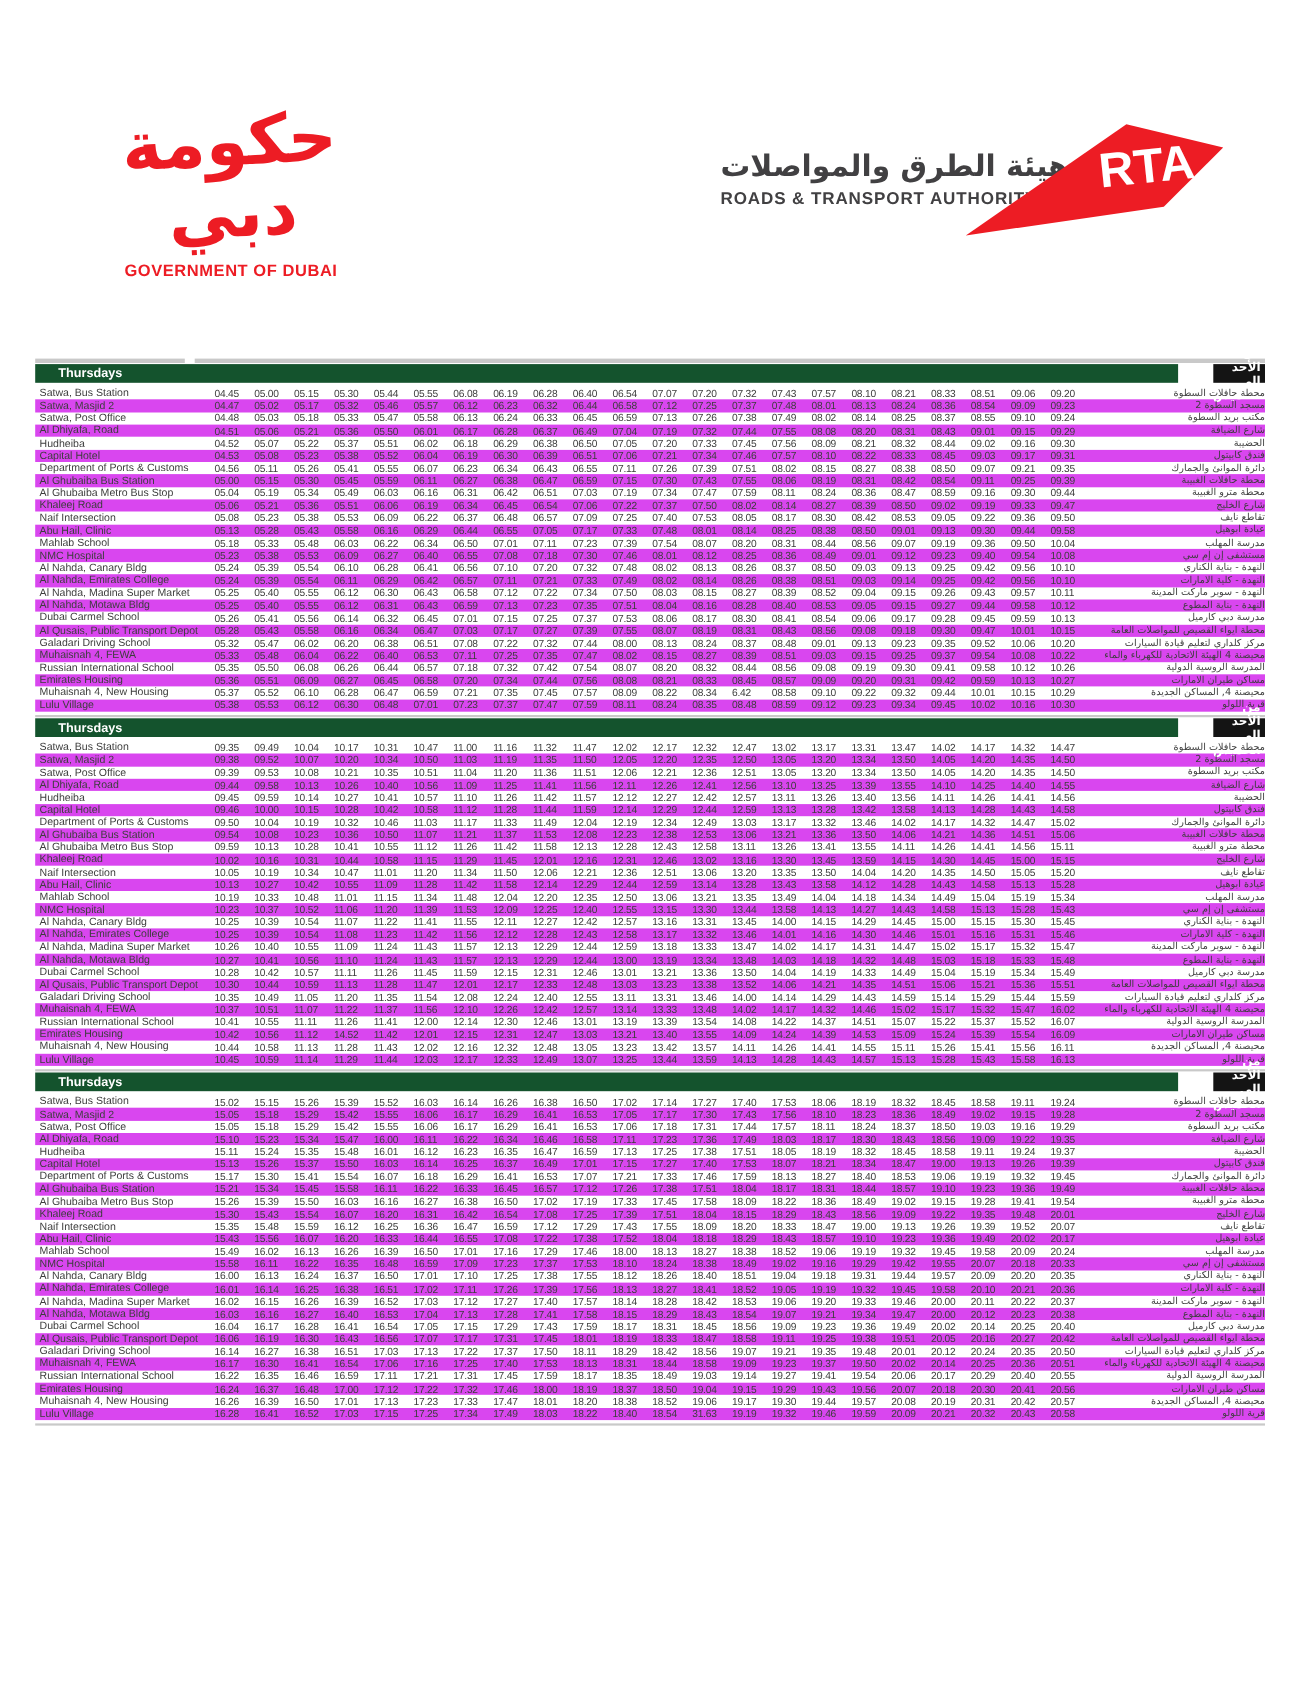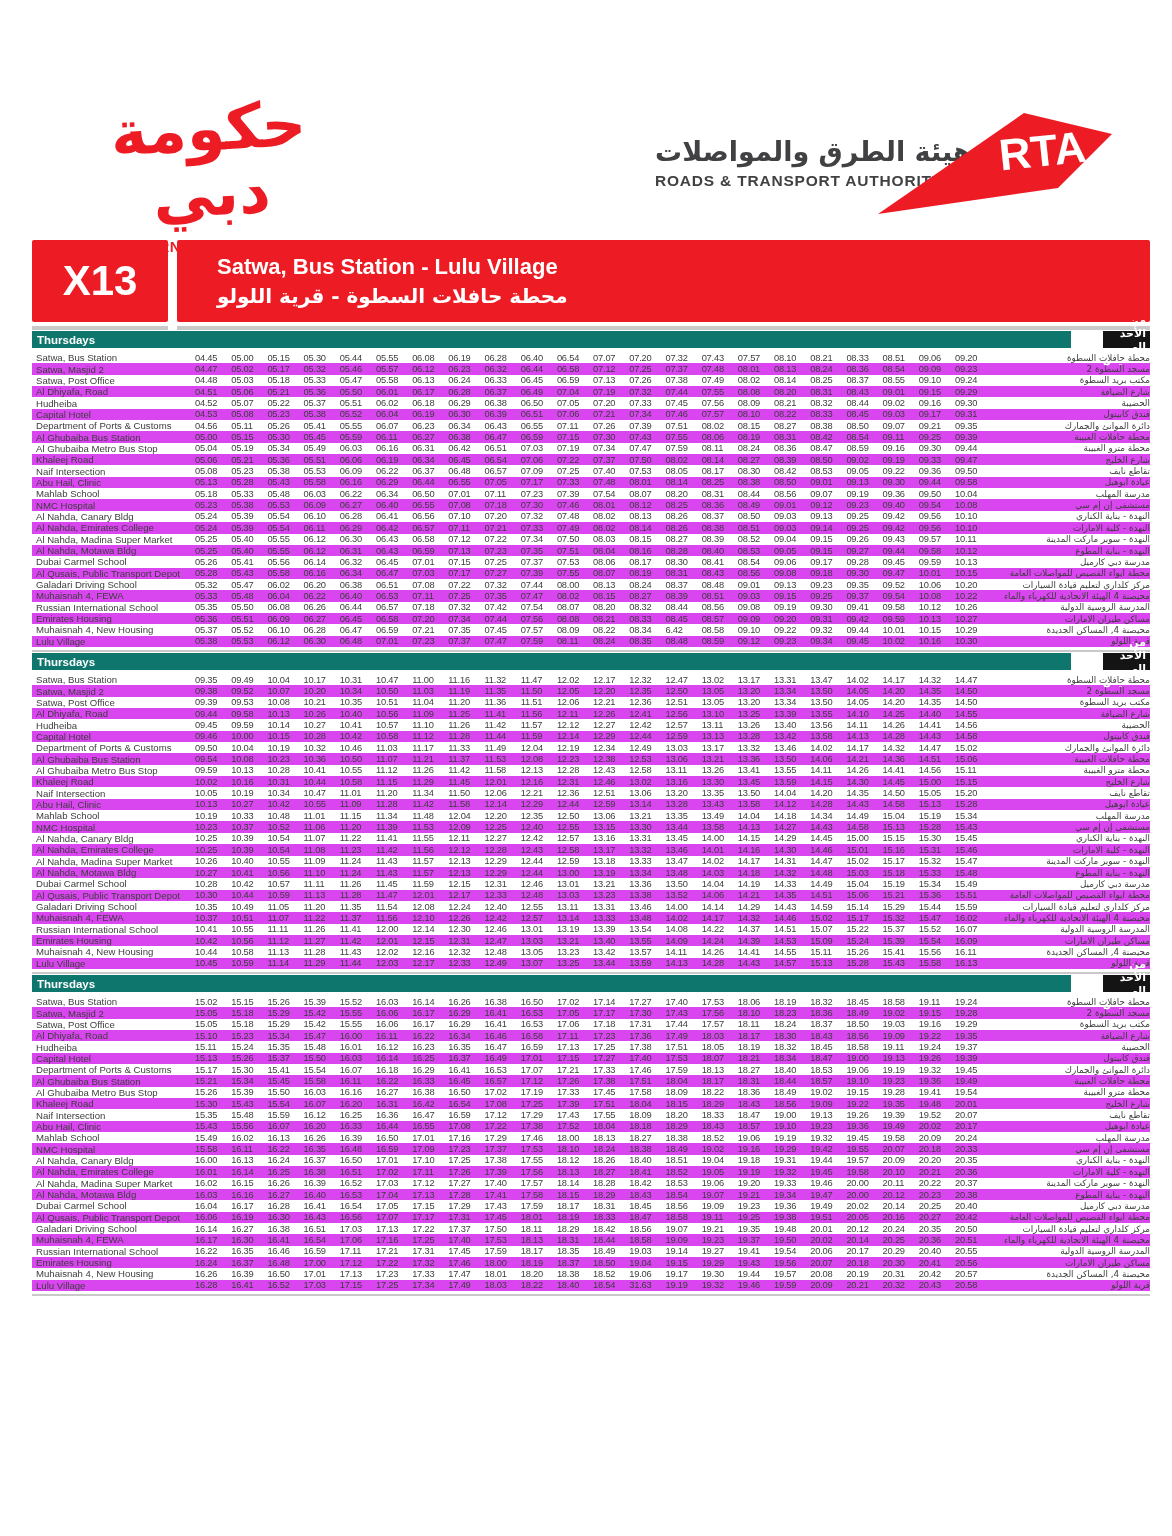--- a/index.html
+++ b/index.html
@@ -26,22 +26,22 @@
   .title-en{font-size:22px;font-weight:bold;}
   .title-ar{font-size:20px;font-weight:bold;margin-top:4px;direction:rtl;text-align:left;
         font-family:"DejaVu Sans",sans-serif;}
   .banner-rule{position:absolute;left:32px;top:326px;width:1118px;height:4px;display:flex;gap:9px;}
   .banner-rule .seg1{width:136px;background:#c9c9c9;}
   .banner-rule .seg2{flex:1;background:#c9c9c9;}
 
   
   .section{position:absolute;left:32px;width:1118px;}
   .bar{height:17px;display:flex;}
-  .bar-left{width:1160px;background:#0f766e;color:#fff;font-size:11.5px;font-weight:bold;
-        display:flex;align-items:center;padding-left:5px;box-sizing:border-box;}
+  .bar-left{width:1160px;background:#14532d;color:#fff;font-size:11.5px;font-weight:bold;
+        display:flex;align-items:center;padding-left:21px;box-sizing:border-box;}
   .bar-gap{width:36px;}
   .bar-right{flex:1;background:#141414;color:#fff;font-size:11px;font-weight:bold;
         display:flex;align-items:center;direction:rtl;padding-right:4px;box-sizing:border-box;
         font-family:"DejaVu Sans",sans-serif;}
   .rows{margin-top:4px;}
   .row{display:flex;height:11.35px;align-items:center;color:#3d3d3d;}
   .row.shaded{background:#d946ef;}
   .cell-name{width:163px;padding-left:4px;font-size:9.6px;white-space:nowrap;box-sizing:border-box;}
   .cell-t{width:36.2px;font-size:9.3px;letter-spacing:-0.2px;}
   .cell-ar{flex:1;direction:rtl;text-align:right;font-size:8.8px;padding-left:2px;
@@ -63,27 +63,20 @@
     <div class="authority-en">ROADS &amp; TRANSPORT AUTHORITY</div>
   </div>
 
   <div class="rta-logo">
     <svg width="238" height="108" viewBox="0 0 238 108">
       <polygon points="2,104 148,3 236,24 182,78" fill="#ED1C24"></polygon>
       <text x="168" y="56" text-anchor="middle" fill="#ffffff" font-family="Liberation Sans, sans-serif" font-size="44" font-weight="bold" transform="rotate(-6 168 56)">RTA</text>
     </svg>
   </div>
 
-  <div class="banner">
-    <div class="banner-route">X13</div>
-    <div class="banner-title">
-      <div class="title-en">Satwa, Bus Station - Lulu Village</div>
-      <div class="title-ar">محطة حافلات السطوة - قرية اللولو</div>
-    </div>
-  </div>
   <div class="banner-rule">
     <div class="seg1"></div>
       <div class="seg2"></div>
   </div>
 
   <div class="section" style="top:331px">
     <div class="bar">
       <div class="bar-left">Thursdays</div>
       <div class="bar-gap"></div>
       <div class="bar-right">من الأحد إلى الخميس</div>
@@ -1372,21 +1365,21 @@
           <div class="cell-t">15.37</div>
           <div class="cell-t">15.52</div>
           <div class="cell-t">16.07</div>
           <div class="cell-ar">المدرسة الروسية الدولية</div>
         </div>
         <div class="row shaded">
           <div class="cell-name">Emirates Housing</div>
           <div class="cell-t">10.42</div>
           <div class="cell-t">10.56</div>
           <div class="cell-t">11.12</div>
-          <div class="cell-t">11.27</div>
+          <div class="cell-t">14.52</div>
           <div class="cell-t">11.42</div>
           <div class="cell-t">12.01</div>
           <div class="cell-t">12.15</div>
           <div class="cell-t">12.31</div>
           <div class="cell-t">12.47</div>
           <div class="cell-t">13.03</div>
           <div class="cell-t">13.21</div>
           <div class="cell-t">13.40</div>
           <div class="cell-t">13.55</div>
           <div class="cell-t">14.09</div>

